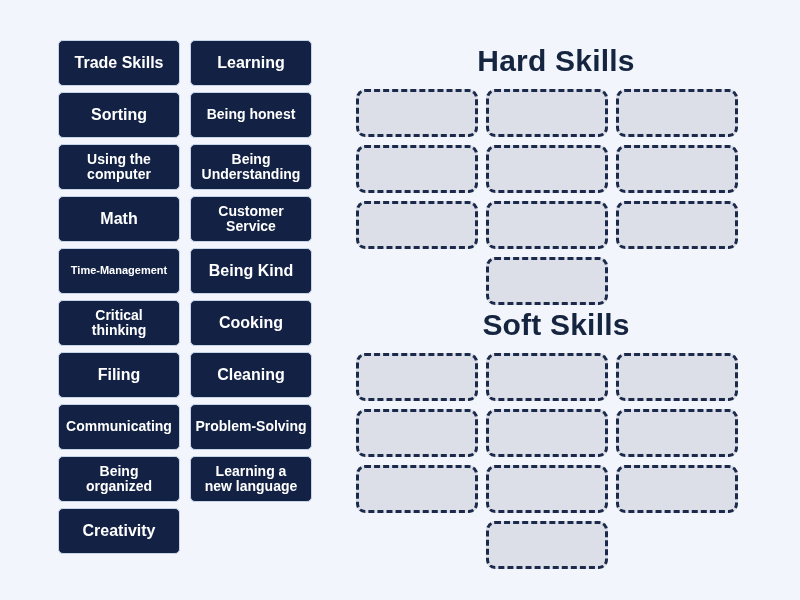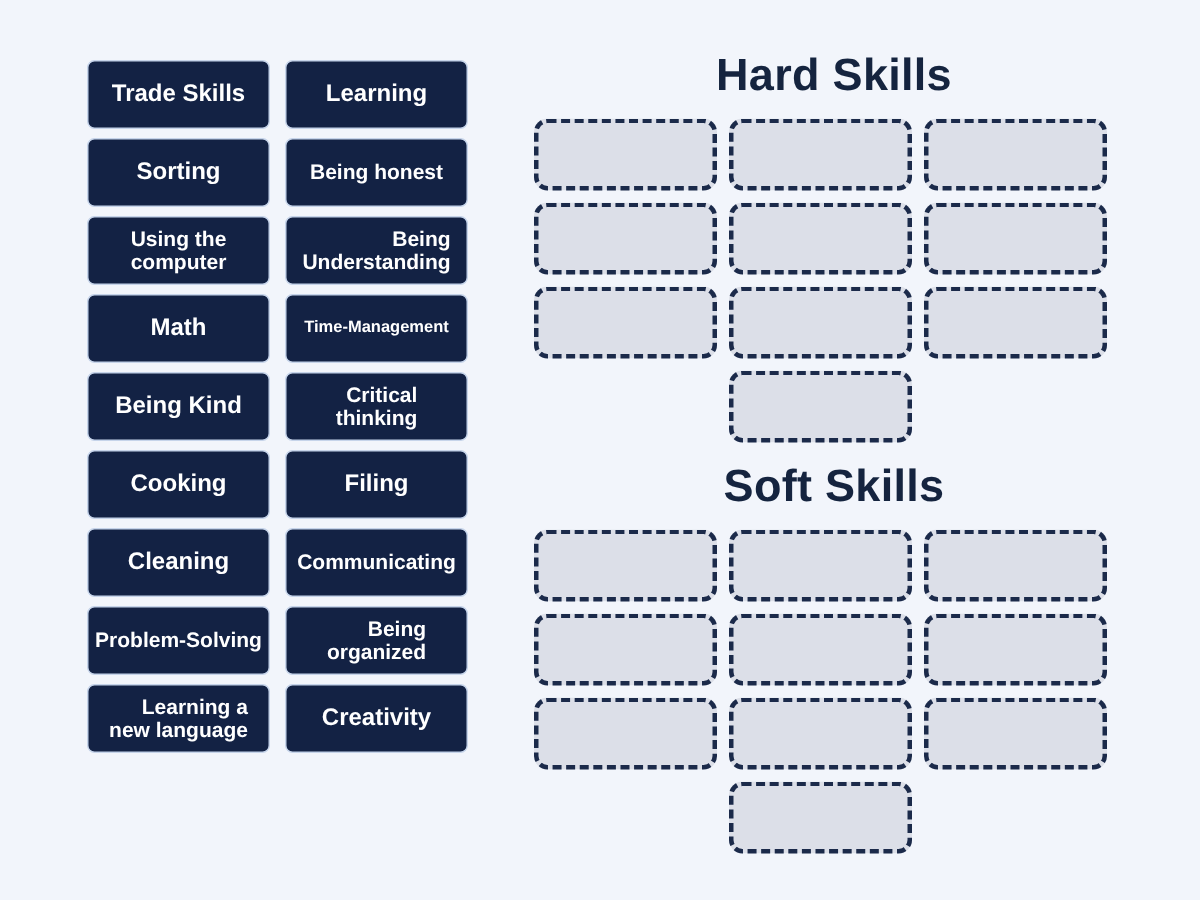--- a/index.html
+++ b/index.html
@@ -33,34 +33,34 @@
     background: #132244;
     border: 1.5px solid #c6d4ea;
     border-radius: 5px;
     color: #ffffff;
     font-weight: bold;
     font-size: 15px;
     line-height: 1.08;
     display: flex;
     align-items: center;
     justify-content: center;
-    text-align: right;
+    text-align: center;
     padding: 2px 4px;
     cursor: grab;
     user-select: none;
     white-space: pre-line;
   }
 
   .tile.sz-sm  { font-size: 11px; }
   .tile.sz-md  { font-size: 14px; }
   .tile.sz-lg  { font-size: 16px; }
 
   
   .panel { position: absolute; left: 356px; width: 400px; }
-  #panel-hard { top: 34px; }
+  #panel-hard { top: 44px; }
   #panel-soft { top: 308px; }
 
   .panel-title {
     font-size: 30px;
     font-weight: bold;
     color: #15243f;
     text-align: center;
     letter-spacing: 0.2px;
     margin-bottom: 11px;
     user-select: none;
@@ -97,20 +97,22 @@
 <div id="tile-bank">
     <div class="tile sz-lg">Trade Skills</div>
     <div class="tile sz-lg">Learning</div>
     <div class="tile sz-lg">Sorting</div>
     <div class="tile sz-md">Being honest</div>
     <div class="tile sz-md">Using the
 computer</div>
     <div class="tile sz-md">Being
 Understanding</div>
     <div class="tile sz-lg">Math</div>
+    <div class="tile sz-md">Customer
+Service</div>
     <div class="tile sz-sm">Time-Management</div>
     <div class="tile sz-lg">Being Kind</div>
     <div class="tile sz-md">Critical
 thinking</div>
     <div class="tile sz-lg">Cooking</div>
     <div class="tile sz-lg">Filing</div>
     <div class="tile sz-lg">Cleaning</div>
     <div class="tile sz-md">Communicating</div>
     <div class="tile sz-md">Problem-Solving</div>
     <div class="tile sz-md">Being

